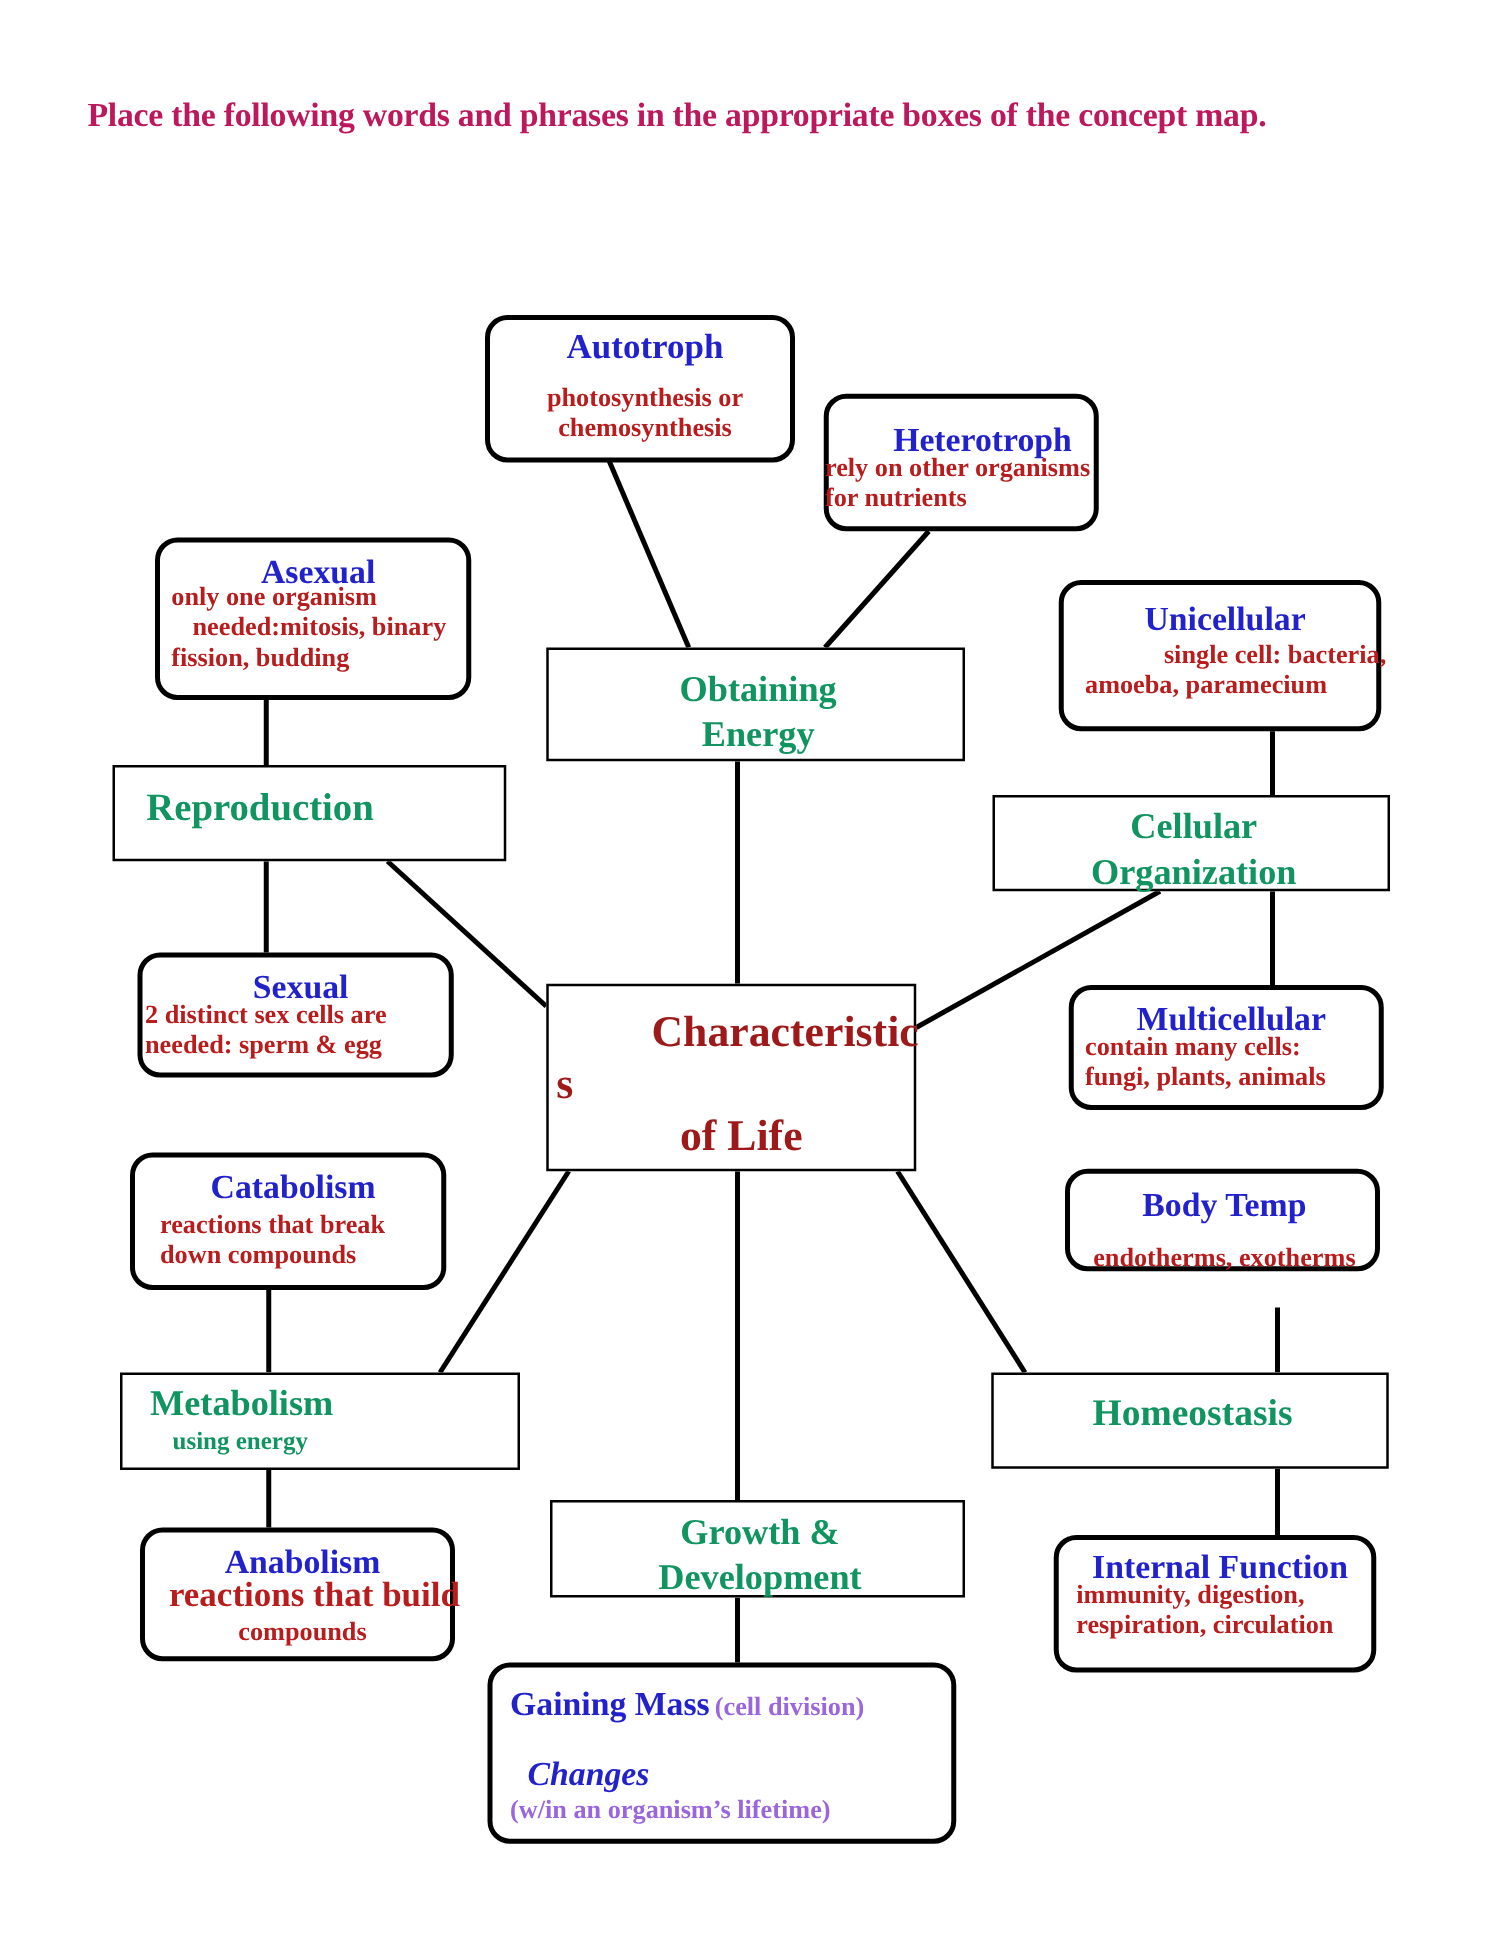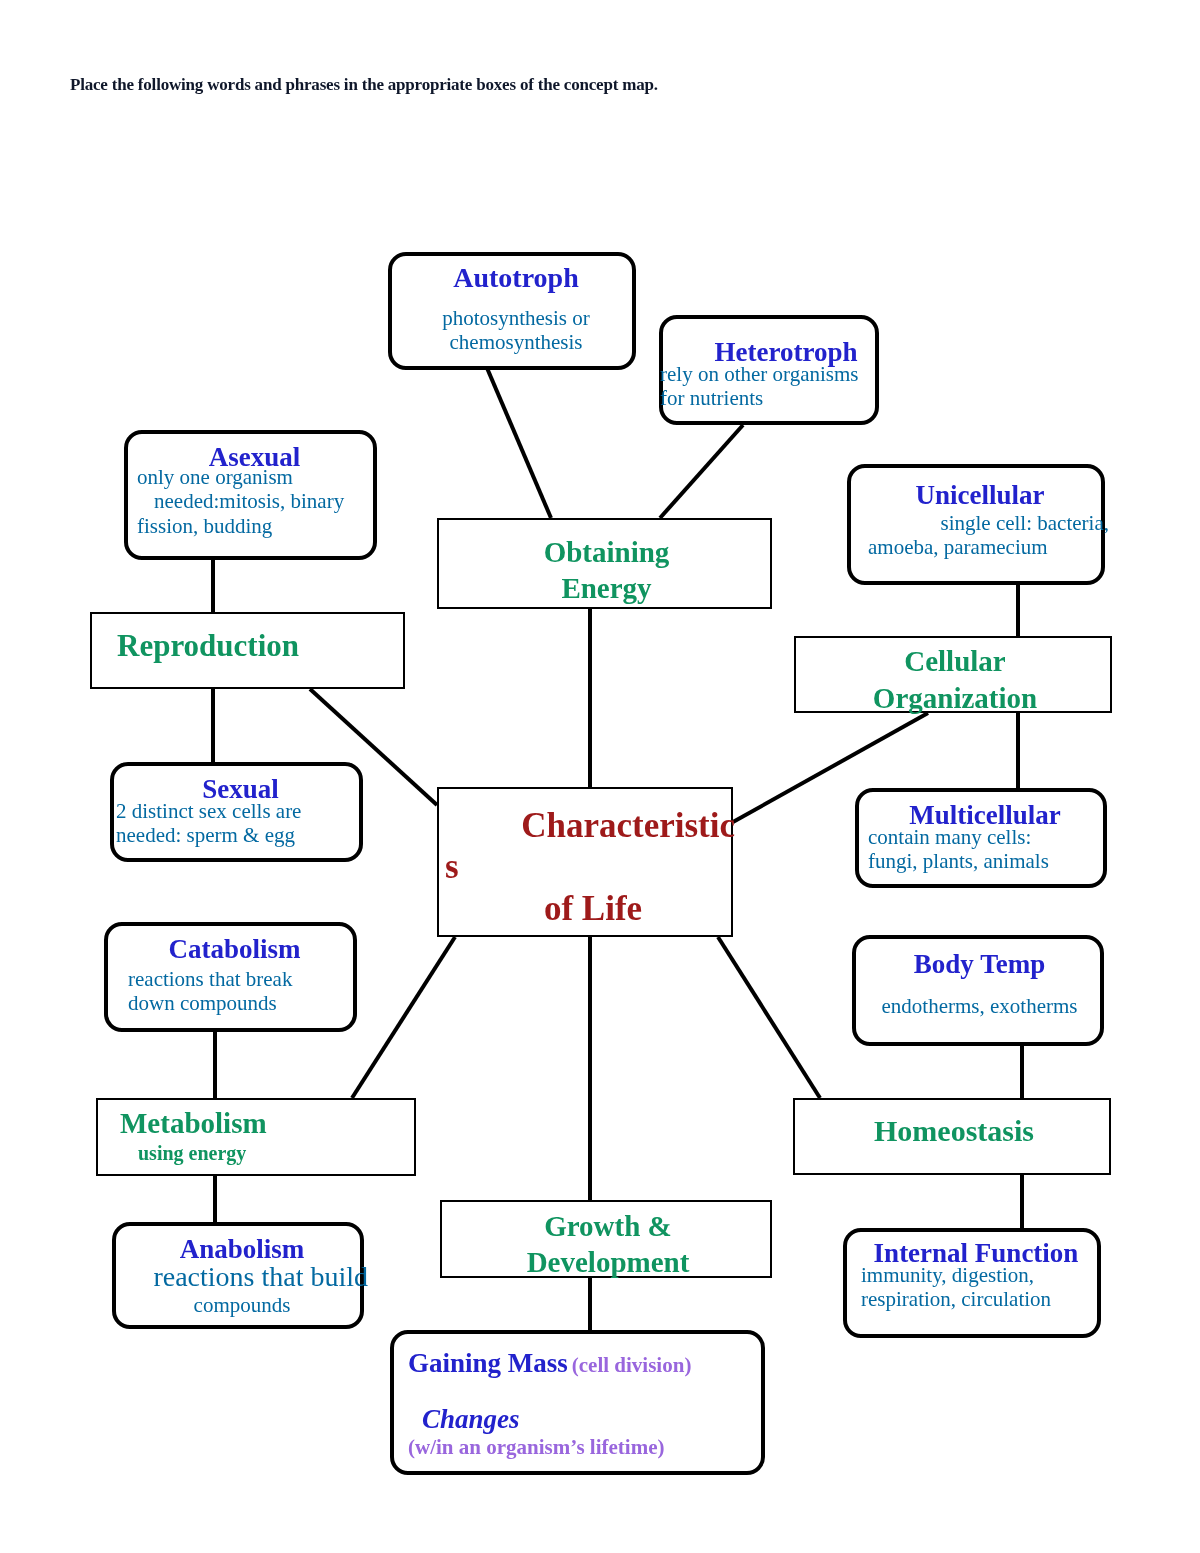--- a/index.html
+++ b/index.html
@@ -20,23 +20,23 @@
   }
 
   
   #instructions {
     position: absolute;
     left: 70px;
     top: 72px;
     width: 1010px;
     font-family: "Liberation Serif", "DejaVu Serif", serif;
     font-weight: bold;
-    font-size: 17px;
+    font-size: 27px;
     line-height: 1.55;
-    color: #0f172a;
+    color: #be185d;
     letter-spacing: -0.2px;
   }
 
   
   #edges {
     position: absolute;
     left: 0; top: 0;
     width: 1200px;
     height: 1553px;
     pointer-events: none;
@@ -60,22 +60,22 @@
   }
 
   .ttl {
     display: block;
     font-weight: bold;
     text-align: center;
     white-space: nowrap;
   }
   .dsc {
     display: block;
-    color: #0369a1;
-    font-weight: normal;
+    color: #b91c1c;
+    font-weight: bold;
     line-height: 1.16;
   }
 
   
   .blue { color: #2222CC; }
   
   .green { color: #109460; }
   
   .red { color: #9E1A1A; }
 
@@ -206,21 +206,21 @@
   </div>
 
   <div class="node round" style="left:104px; top:922px; width:253px; height:110px;">
     <div class="tw" style="left:0; top:8px; width:253px;">
       <span class="ttl blue" style="font-size:27px;">Catabolism</span>
       <span class="dsc" style="font-size:21px; text-align:left; margin-top:2px; padding-left:20px;">reactions that break</span>
       <span class="dsc" style="font-size:21px; text-align:left; padding-left:20px;">down compounds</span>
     </div>
   </div>
 
-  <div class="node round" style="left:852px; top:935px; width:252px; height:111px;">
+  <div class="node round" style="left:852px; top:935px; width:252px; height:82px;">
     <div class="tw" style="left:-5px; top:10px; width:257px;">
       <span class="ttl blue" style="font-size:27px;">Body Temp</span>
       <span class="dsc" style="font-size:21px; text-align:center; margin-top:14px;">endotherms, exotherms</span>
     </div>
   </div>
 
   <div class="node rect" style="left:96px; top:1098px; width:320px; height:78px;">
     <div class="tw" style="left:0; top:6px; width:320px;">
       <span class="ttl green" style="font-size:29px; text-align:left; padding-left:22px; line-height:1.2;">Metabolism</span>
       <span class="ttl green" style="font-size:20px; text-align:left; padding-left:40px; line-height:1.2;">using energy</span>

